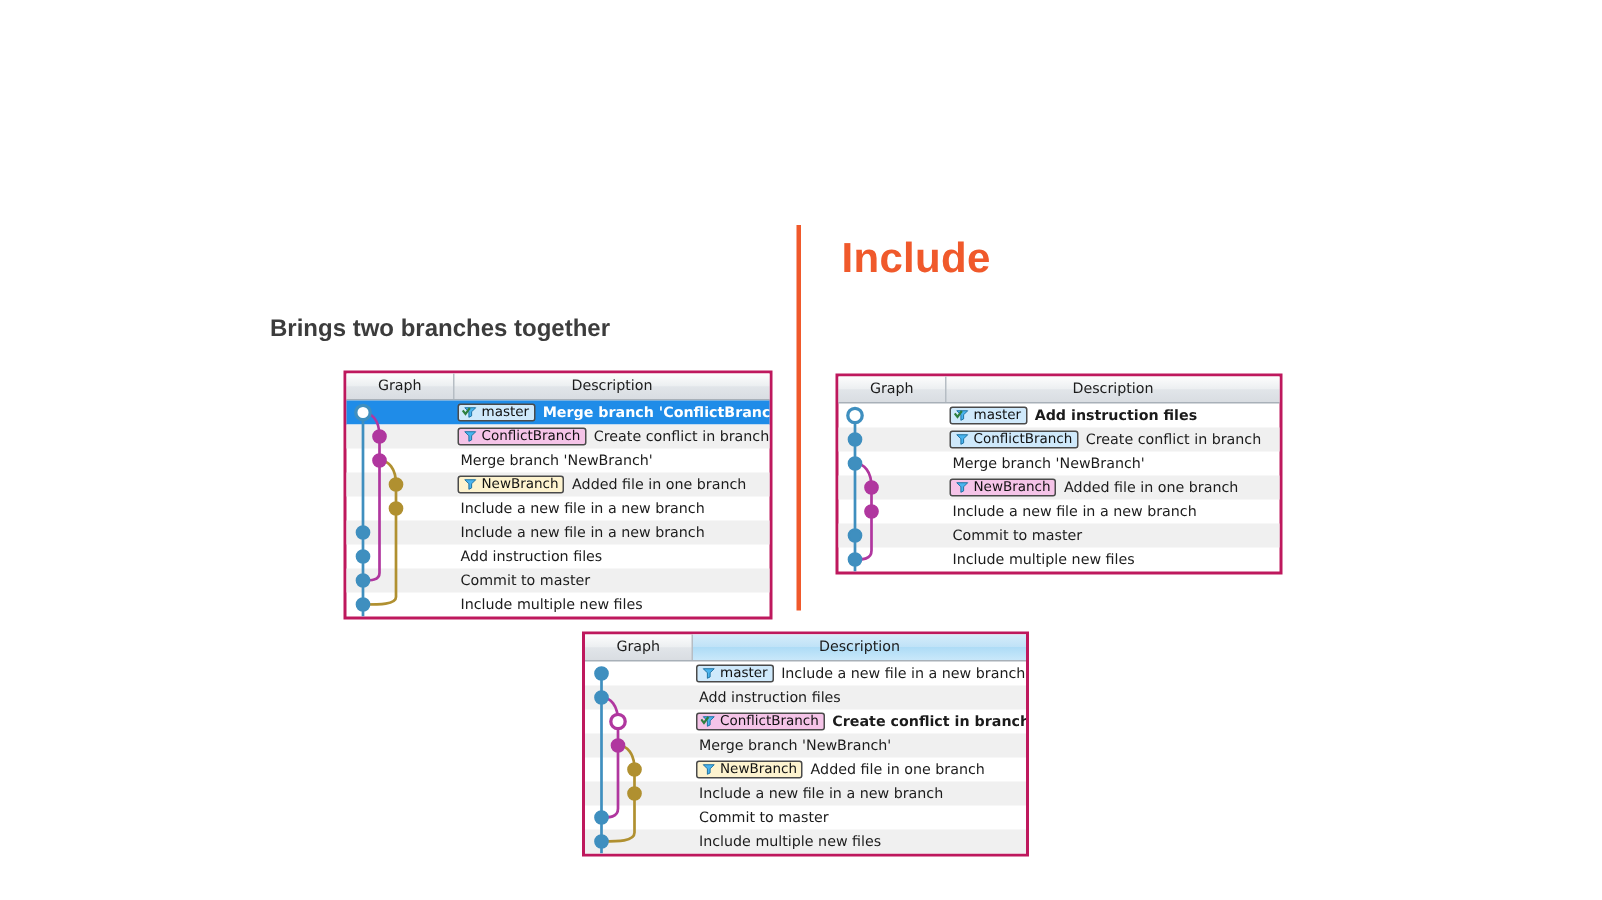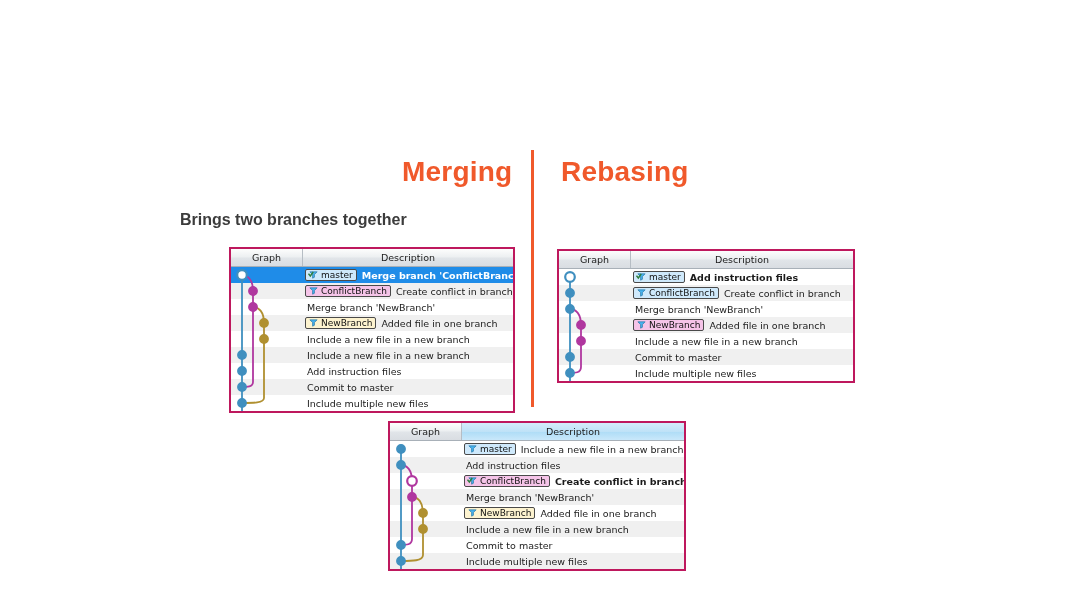--- a/index.html
+++ b/index.html
@@ -82,22 +82,21 @@
   .badge .bi{display:inline-block;width:11px;height:10px;position:relative;}
 
   
   .glayer{position:absolute;left:0;top:0;pointer-events:none;}
 </style>
 </head>
 <body>
 
 <div class="stage">
 
-  <div class="col-title" id="t-merging">Merging</div>
-  <div class="col-title" id="t-rebasing">Rebasing</div>
+  <div class="col-title" id="t-rebasing">Include</div>
   <div class="col-sub" id="s-merging">Brings two branches together</div>
 
   <div class="divider"></div>
 
   <div class="gittable" id="tbl-merging" style="left:229px;top:247px;width:286px;">
     <div class="gt-head">
       <div class="hc graph">Graph</div>
       <div class="hc desc">Description</div>
     </div>
     <div class="gt-body" style="position: relative;">

